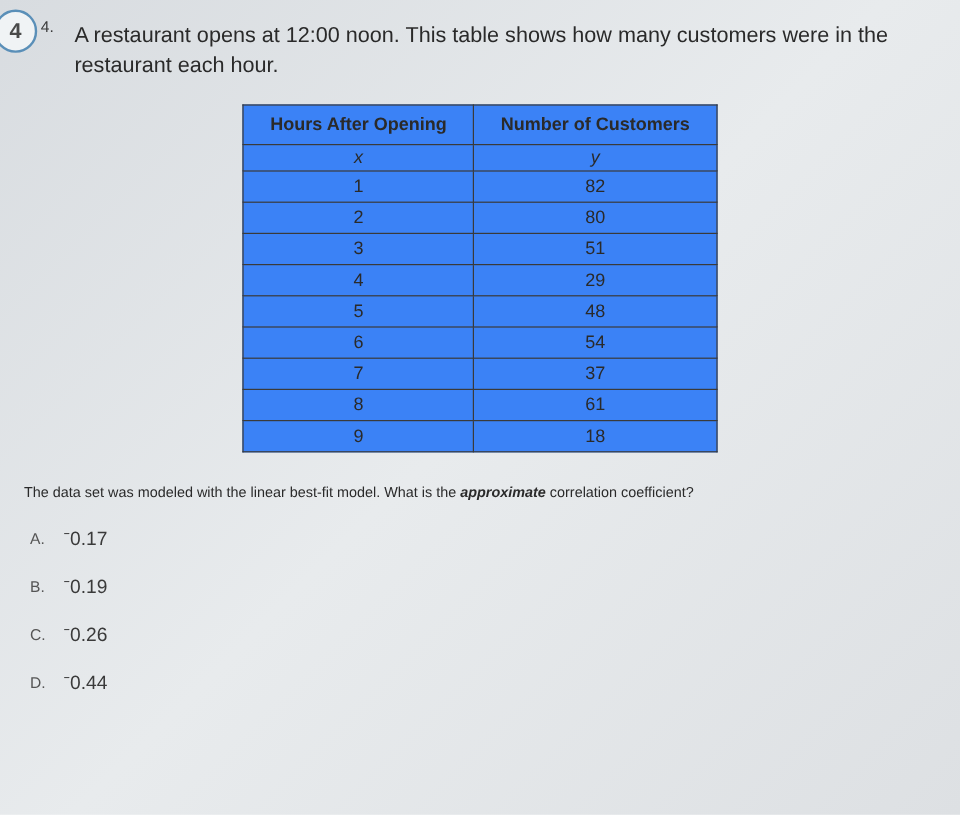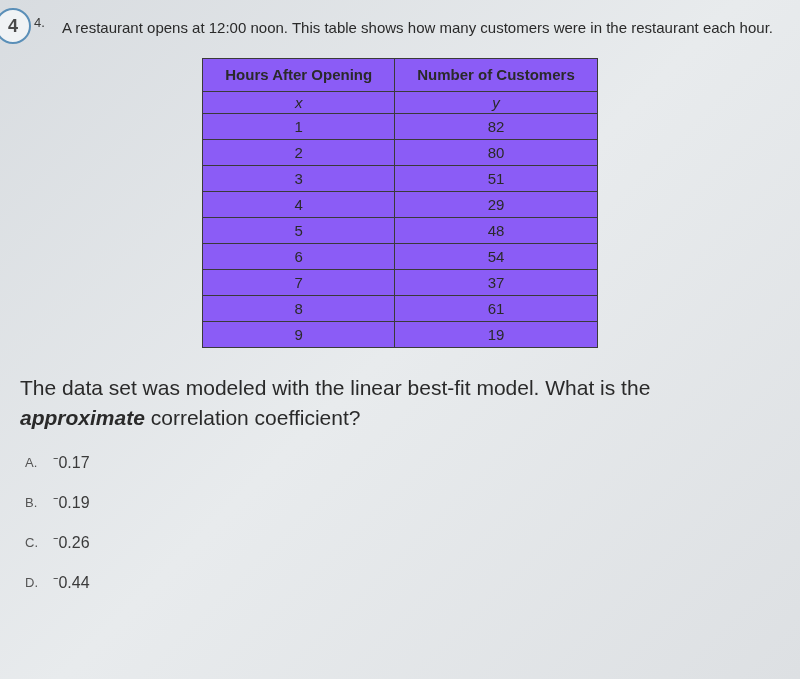--- a/index.html
+++ b/index.html
@@ -36,51 +36,51 @@
     .question-num {
       position: absolute;
       left: 34px;
       top: 15px;
       font-size: 13px;
       color: #3a3a3a;
     }
     .intro {
       margin-left: 42px;
       margin-top: 2px;
-      font-size: 15px;
+      font-size: 18px;
       line-height: 1.4;
       color: #2a2a2a;
     }
     .table-wrap {
       display: flex;
       justify-content: center;
       margin-top: 20px;
       margin-bottom: 25px;
     }
     table {
       border-collapse: collapse;
-      background: #8b5cf6;
+      background: #3b82f6;
     }
     th, td {
       border: 1px solid #3a3a3a;
       padding: 4px 14px;
       text-align: center;
       font-size: 15px;
     }
     th {
       font-weight: bold;
       padding: 6px 22px;
       line-height: 1.3;
     }
     .var-row td {
       font-style: italic;
       padding: 2px 14px;
     }
     .prompt {
-      font-size: 21px;
+      font-size: 12px;
       line-height: 1.45;
       margin-bottom: 18px;
       color: #2a2a2a;
     }
     .prompt .em {
       font-style: italic;
       font-weight: bold;
     }
     .choices {
       padding-left: 5px;
@@ -151,21 +151,21 @@
       <tr>
         <td>7</td>
         <td>37</td>
       </tr>
       <tr>
         <td>8</td>
         <td>61</td>
       </tr>
       <tr>
         <td>9</td>
-        <td>19</td>
+        <td>18</td>
       </tr>
     </tbody>
   </table>
 </div>
 
 <div class="prompt">
   <span>The data set was modeled with the linear best-fit model. What is the </span><span class="em">approximate</span><span> correlation coefficient?</span>
 </div>
 
 <div class="choices">

